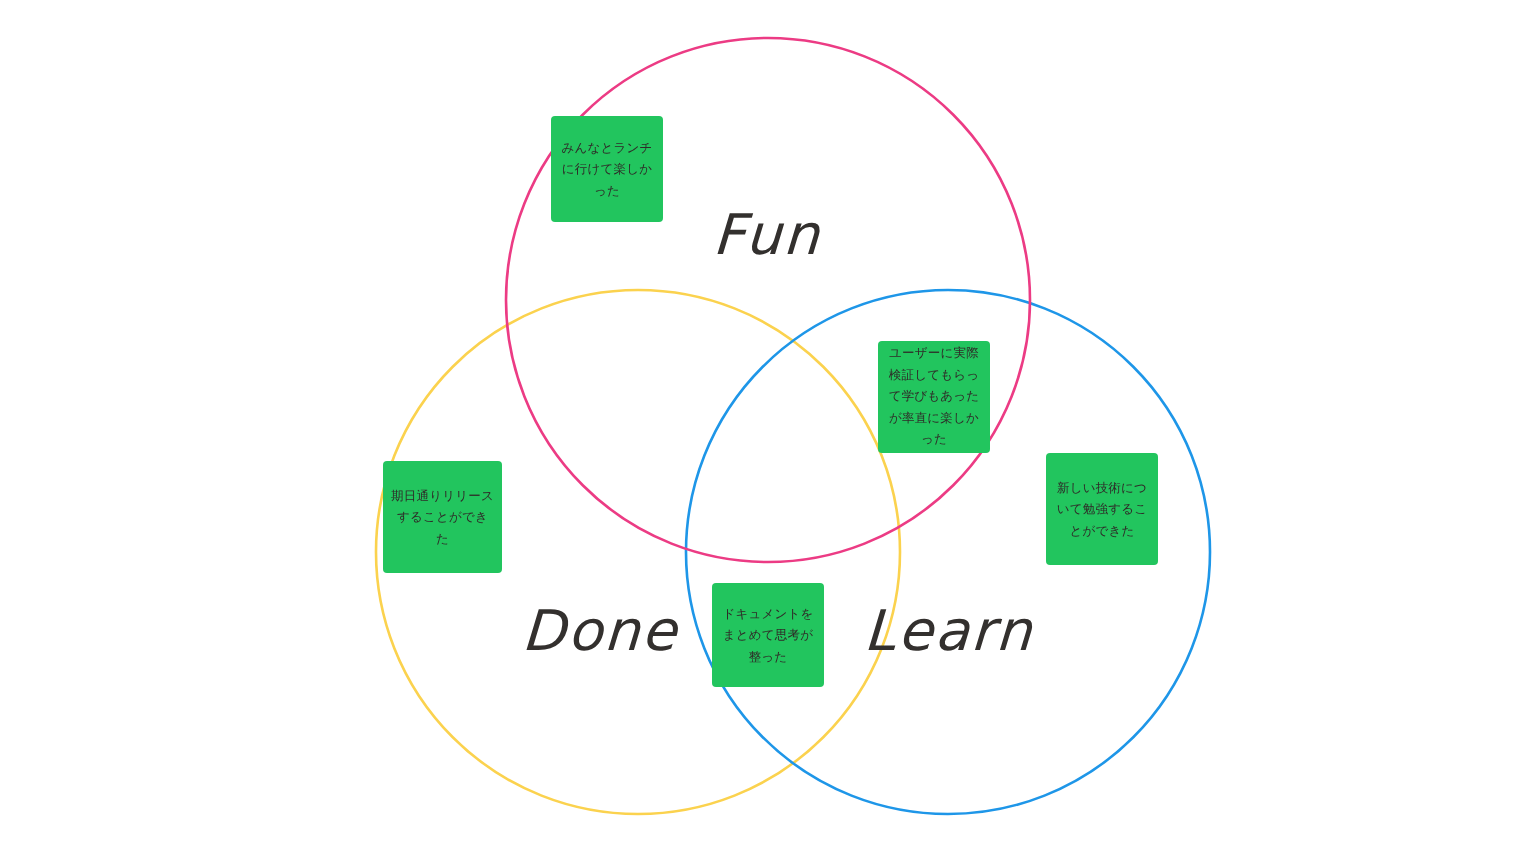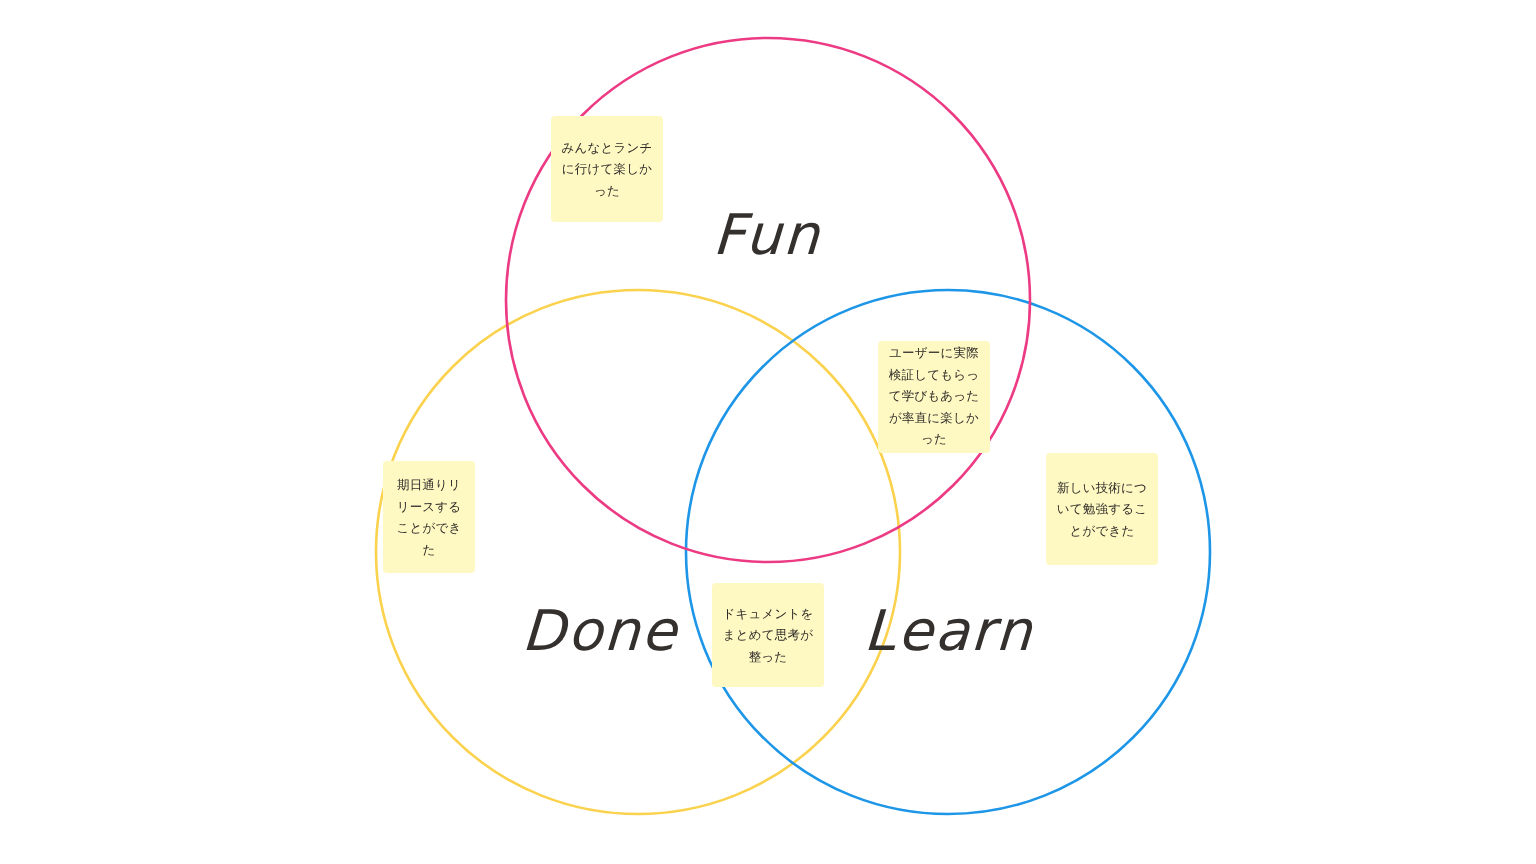--- a/index.html
+++ b/index.html
@@ -42,38 +42,38 @@
     transform: skewX(-6deg);
   }
 
   #label-fun  { left: 718px; top: 202px; }
   #label-done { left: 527px; top: 598px; }
   #label-learn{ left: 869px; top: 598px; }
 
   
   .sticky {
     position: absolute;
-    background: #fef9c3;
+    background: #22c55e;
     border-radius: 4px;
     display: flex;
     align-items: center;
     justify-content: center;
     text-align: center;
     color: #2f2b28;
     font-size: 12.5px;
     line-height: 1.72;
     letter-spacing: 0.2px;
     padding: 22px 8px;
     font-family: "DejaVu Sans", "Liberation Sans", sans-serif;
   }
   .sticky span { display: block; width: 100%; }
 
   #note-lunch     { left: 551px; top: 116px;  width: 112px; height: 106px; }
   #note-user      { left: 878px; top: 341px;  width: 112px; height: 112px; font-family: Liberation Serif, serif; }
-  #note-release   { left: 383px; top: 461px;  width: 92px; height: 112px; }
+  #note-release   { left: 383px; top: 461px;  width: 119px; height: 112px; }
   #note-tech      { left: 1046px; top: 453px; width: 112px; height: 112px; }
   #note-doc       { left: 712px; top: 583px;  width: 112px; height: 104px; }
 </style>
 </head>
 <body>
 
 <div id="canvas">
 
   <svg class="venn-svg" viewBox="0 0 1536 864">
     <circle cx="638" cy="552" r="262" fill="none" stroke="#fbd24e" stroke-width="2.6"></circle>

